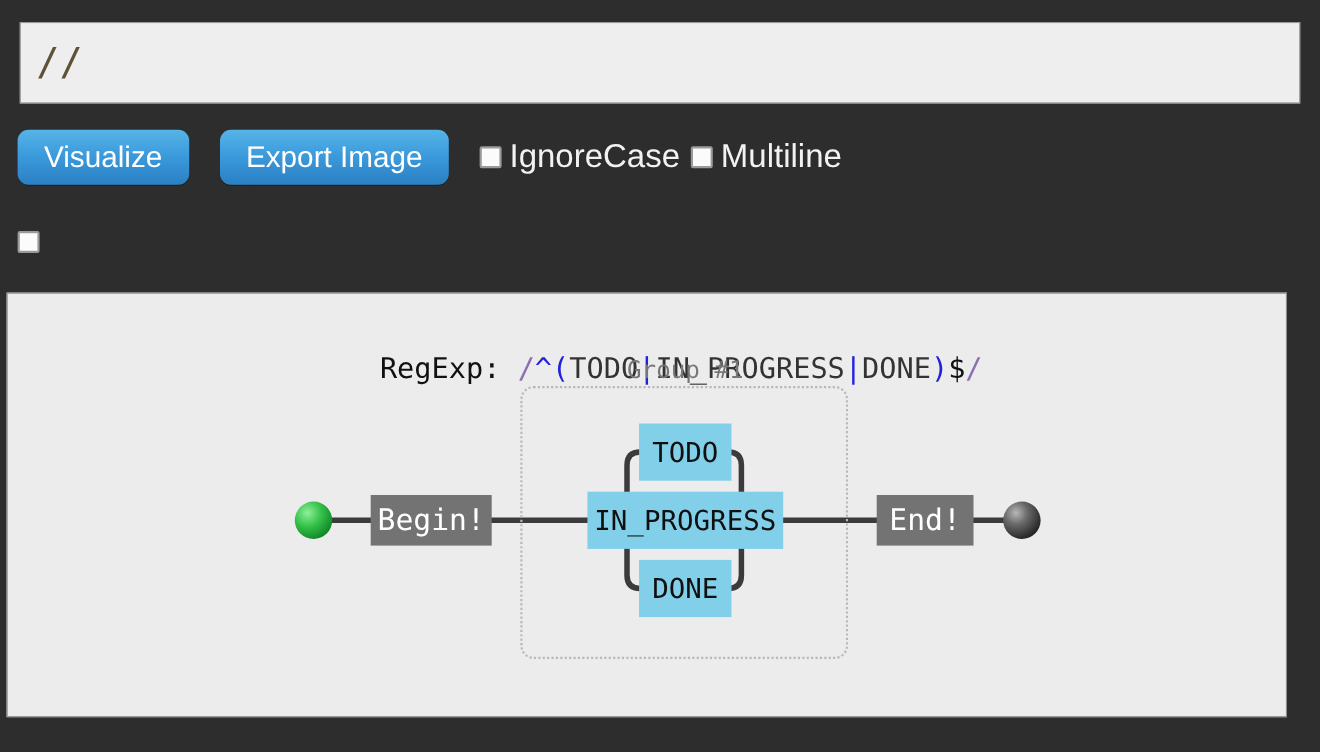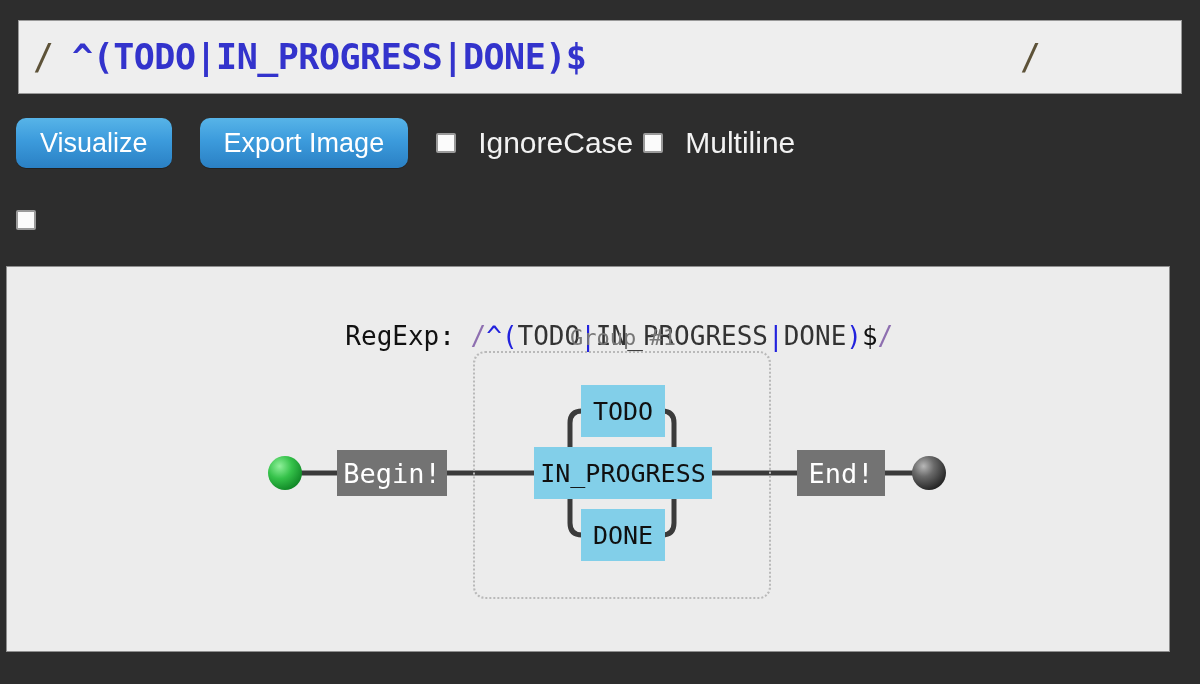--- a/index.html
+++ b/index.html
@@ -87,21 +87,20 @@
     white-space: nowrap;
   }
   .chk-wrap {
     display: inline-flex;
     align-items: center;
     color: #f2f2f2;
     font-size: 30px;
     font-family: "Liberation Sans", sans-serif;
     margin-right: 4px;
     white-space: nowrap;
-    gap: 15px;
   }
   .chk-wrap + .chk-wrap { margin-left: 6px; }
   .chk {
     width: 20px;
     height: 20px;
     background: #fbfbfb;
     border: 2px solid #9a9a9a;
     border-radius: 2px;
     margin-right: 7px;
     display: inline-block;
@@ -206,21 +205,20 @@
   .dot-end {
     background: radial-gradient(circle at 34% 30%, #b8b8b8 0%, #6a6a6a 32%, #262626 75%, #141414 100%);
   }
   svg.links { position: absolute; left: 0; top: 0; width: 1164px; height: 340px; }
 </style>
 </head>
 <body>
 
 <div class="regex-bar">
   <span class="slash">/</span>
-  <input class="regex-field" type="text" value="^(TODO|IN_PROGRESS|DONE)$" placeholder="Input a regular expression" style="">
   <span class="slash-end">/</span>
 </div>
 
 <div class="controls">
   <button class="btn">Visualize</button>
   <button class="btn">Export Image</button>
 
   <label class="chk-wrap">
     <span class="chk"></span>
     <span>IgnoreCase</span>

